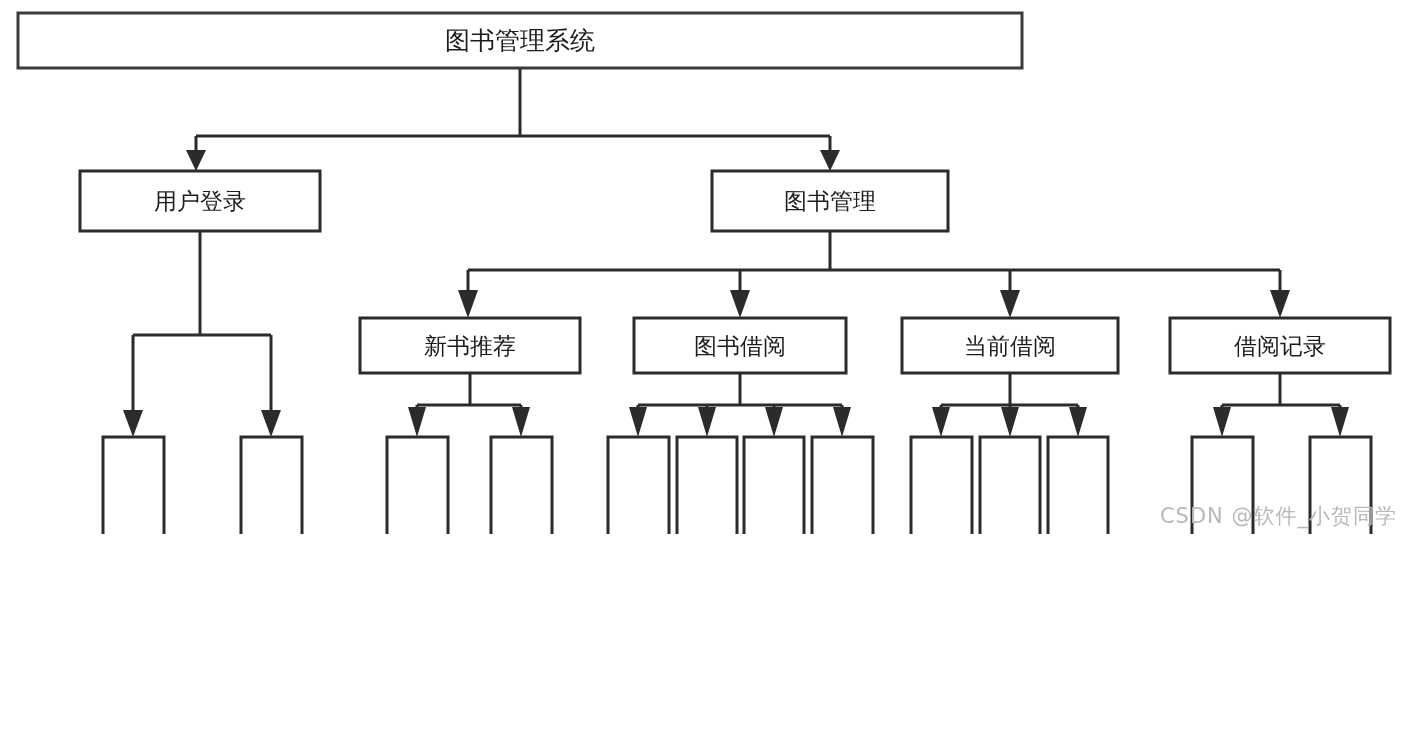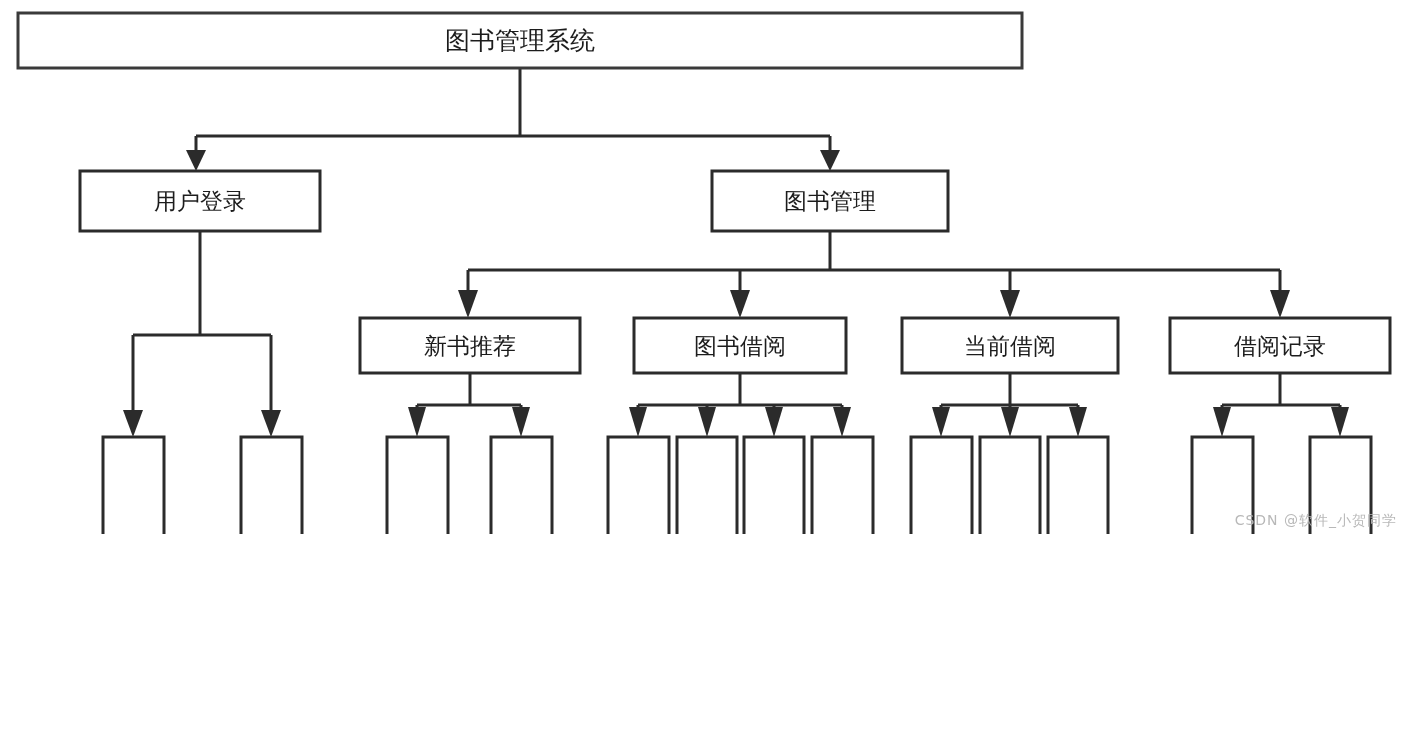--- a/index.html
+++ b/index.html
@@ -68,21 +68,21 @@
     color: #1c1c1c;
     white-space: nowrap;
     pointer-events: none;
     user-select: none;
   }
   .watermark {
     position: absolute;
     right: 8px;
     bottom: 4px;
     font-family: "DejaVu Sans", "Liberation Sans", sans-serif;
-    font-size: 14px;
+    font-size: 21px;
     color: #b8b8b8;
     letter-spacing: 1px;
     user-select: none;
   }
 </style>
 </head>
 <body>
 
 <div id="diagram-root">
 

